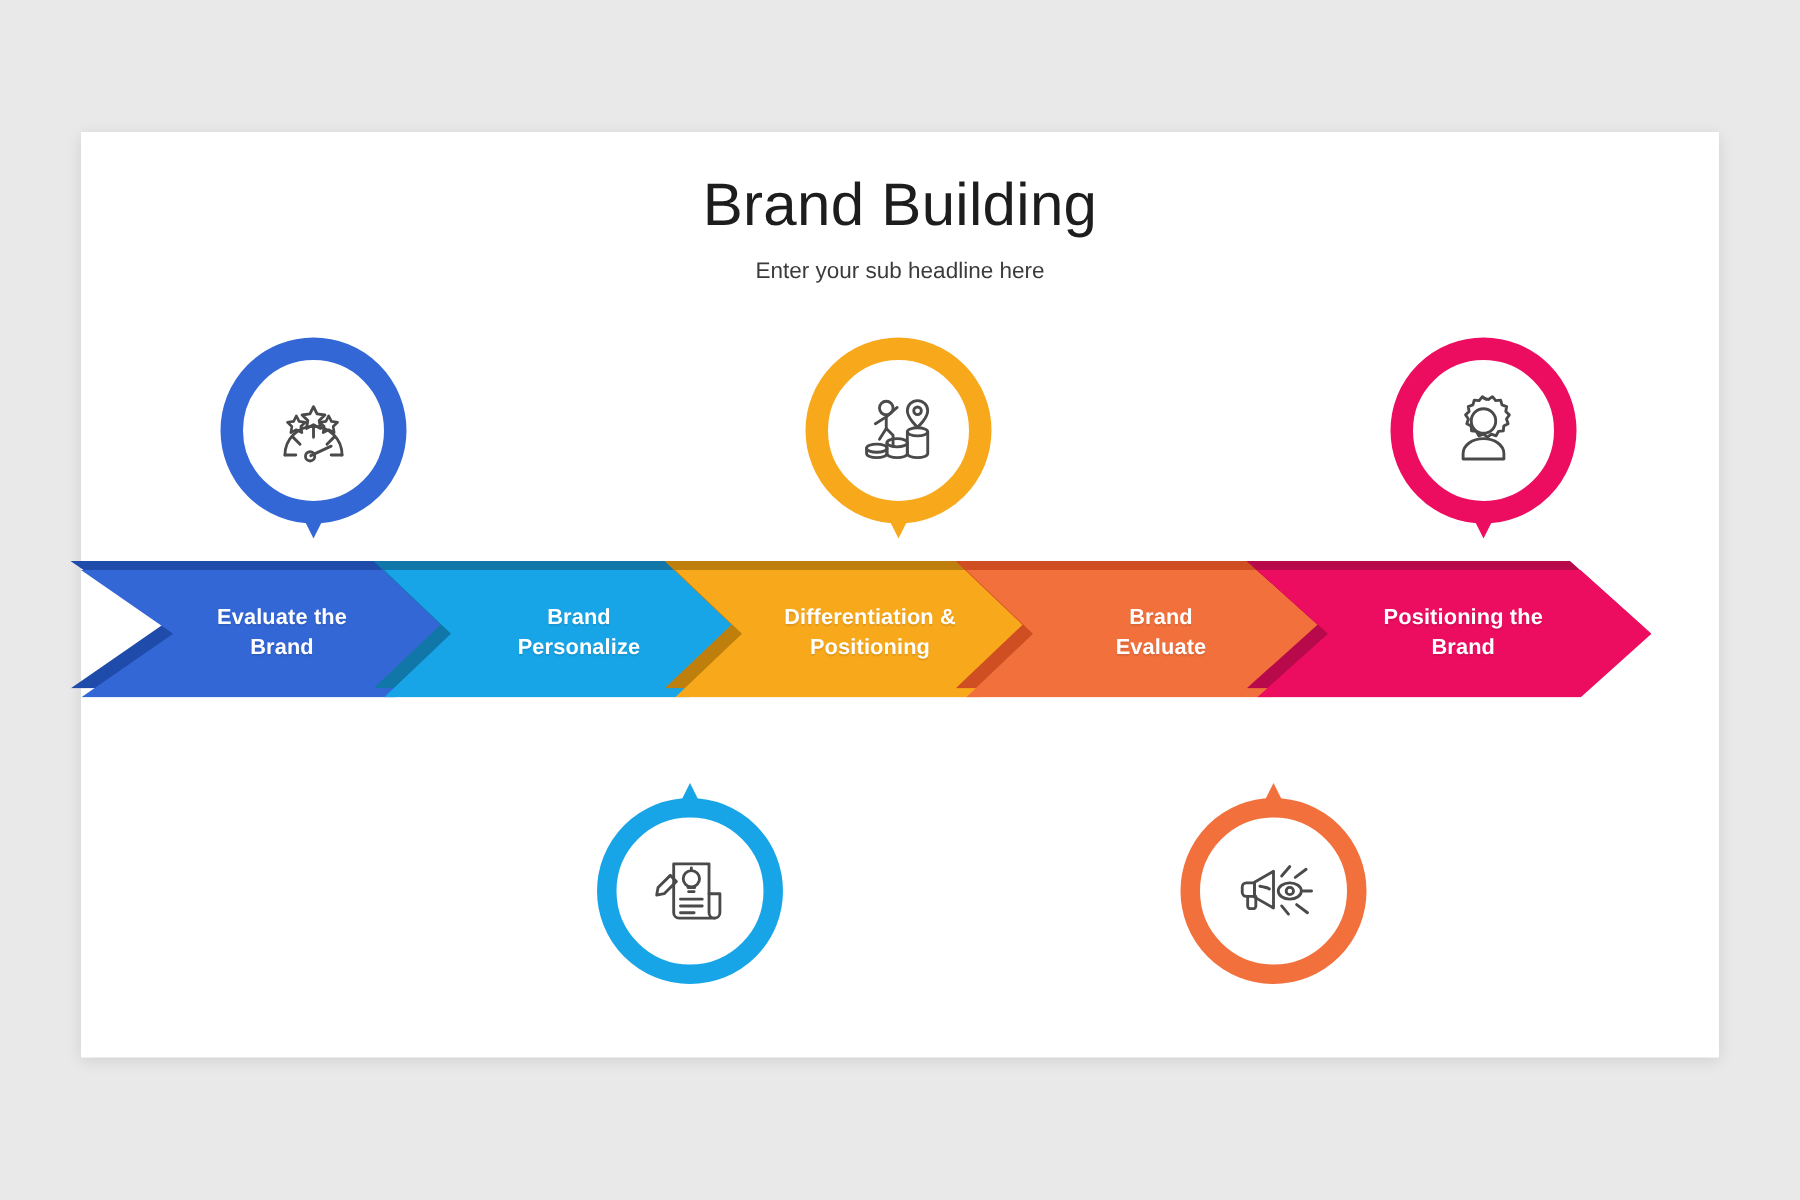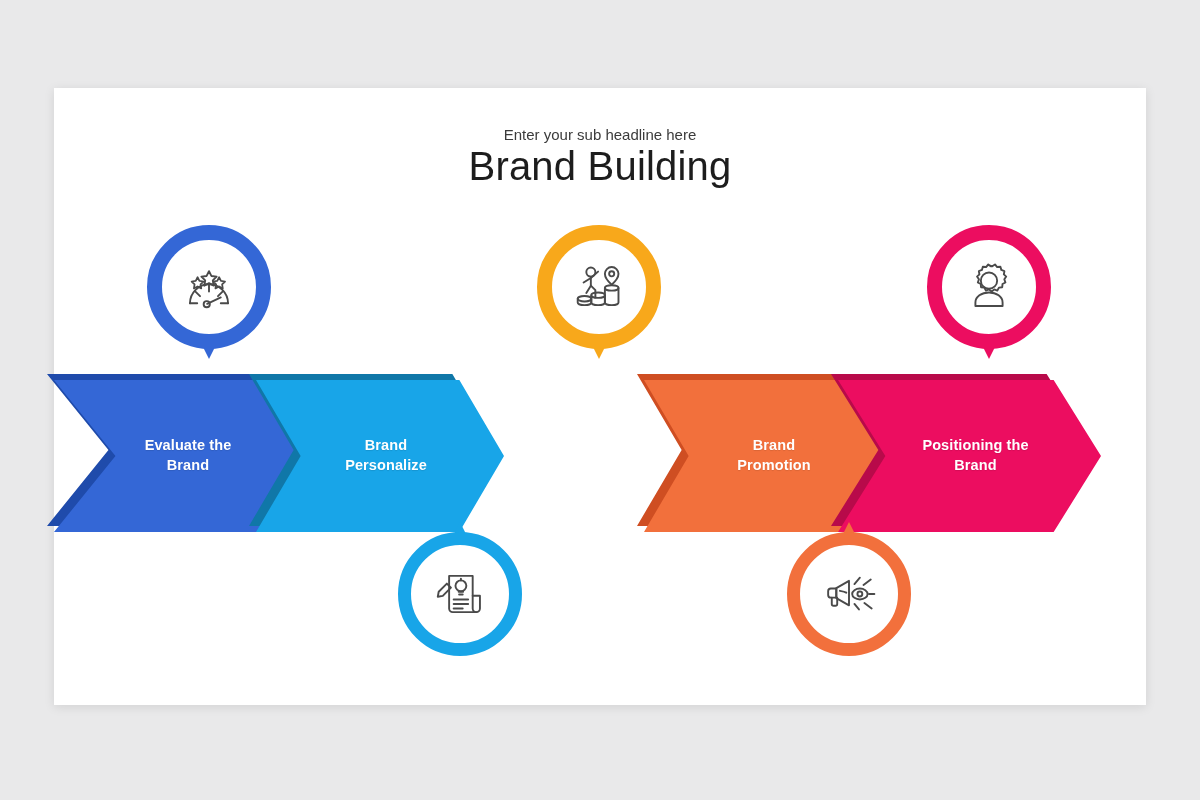--- a/index.html
+++ b/index.html
@@ -50,21 +50,21 @@
   #chevron-band {
     position: absolute;
     left: 0;
     top: 292px;
     width: 1092px;
     height: 118px;
   }
   .chevron {
     position: absolute;
     top: 0;
-    height: 152px;
+    height: 85px;
   }
   .chev-shadow,
   .chev-face {
     position: absolute;
     left: 0;
     top: 0;
     width: 100%;
     height: 100%;
   }
   
@@ -159,22 +159,22 @@
     stroke-linecap: round;
     stroke-linejoin: round;
   }
 </style>
 </head>
 <body>
 
 <div id="slide-canvas">
 
   <div id="header-block">
+    <div id="slide-title">Brand Building</div>
     <div id="slide-subtitle">Enter your sub headline here</div>
-    <div id="slide-title">Brand Building</div>
   </div>
 
   <div id="chevron-band">
 
     <div class="chevron" style="left:0px; width:256px;">
       <div class="chev-shadow chev-clip first" style="background:#1f4bab;"></div>
       <div class="chev-face chev-clip first" style="background:#3467d6;"></div>
       <div class="chev-label">
         <span>
           <span>Evaluate the</span><br>
@@ -187,28 +187,38 @@
       <div class="chev-shadow chev-clip" style="background:#1077a8;"></div>
       <div class="chev-face chev-clip" style="background:#18a5e8;"></div>
       <div class="chev-label">
         <span>
           <span>Brand</span><br>
           <span>Personalize</span>
         </span>
       </div>
     </div>
 
+    <div class="chevron" style="left:396px; width:248px;">
+      <div class="chev-shadow chev-clip" style="background:#bf7f0d;"></div>
+      <div class="chev-face chev-clip" style="background:#f8a81b;"></div>
+      <div class="chev-label">
+        <span>
+          <span>Differentiation &amp;</span><br>
+          <span>Positioning</span>
+        </span>
+      </div>
+    </div>
 
     <div class="chevron" style="left:590px; width:248px;">
       <div class="chev-shadow chev-clip" style="background:#cf4e22;"></div>
       <div class="chev-face chev-clip" style="background:#f2703c;"></div>
       <div class="chev-label">
         <span>
           <span>Brand</span><br>
-          <span>Promotion</span>
+          <span>Evaluate</span>
         </span>
       </div>
     </div>
 
     <div class="chevron" style="left:784px; width:263px;">
       <div class="chev-shadow chev-clip" style="background:#b80a4a;"></div>
       <div class="chev-face chev-clip" style="background:#ec0d60;"></div>
       <div class="chev-label">
         <span>
           <span>Positioning the</span><br>

